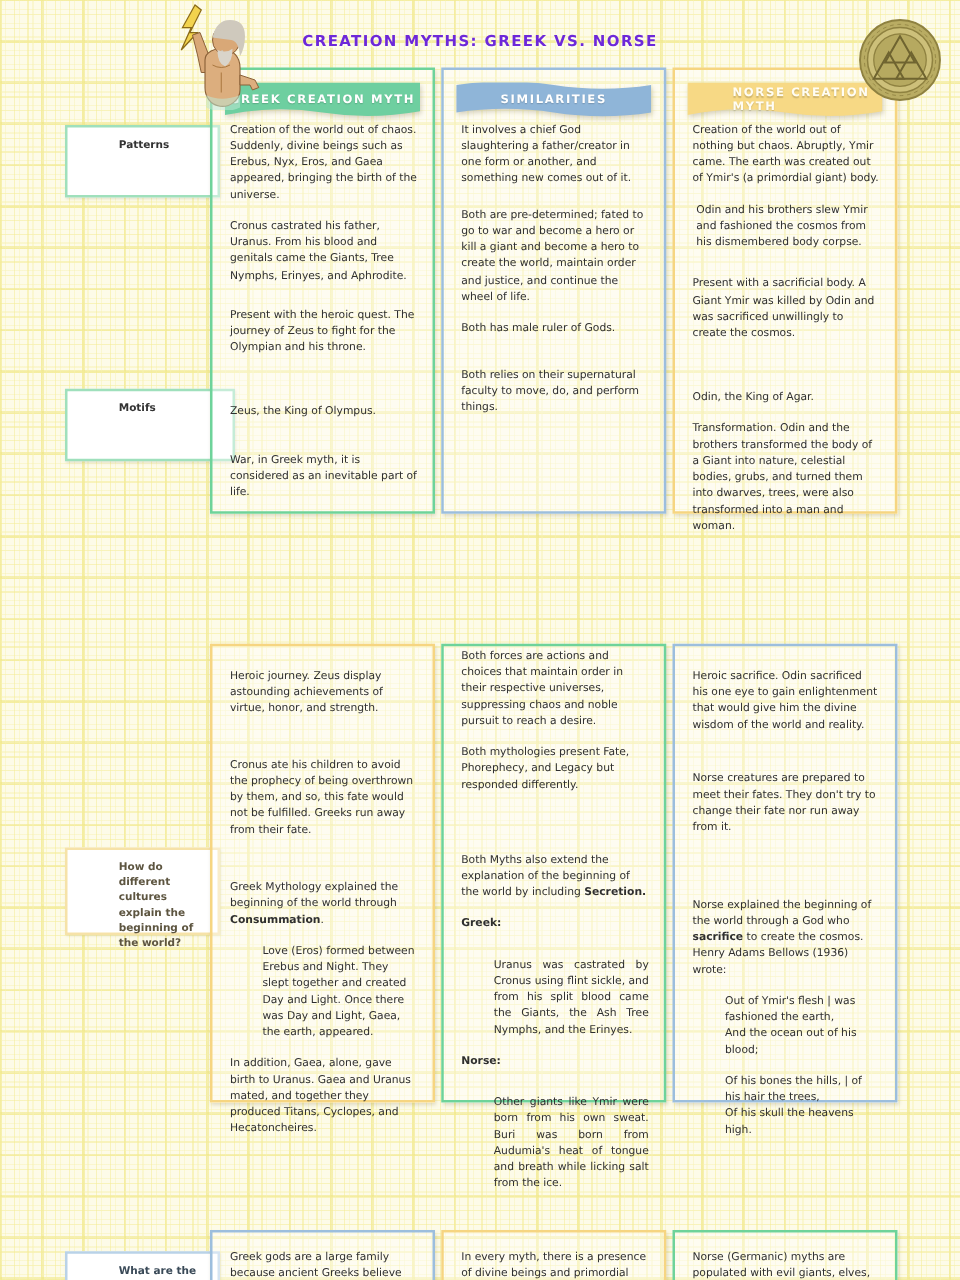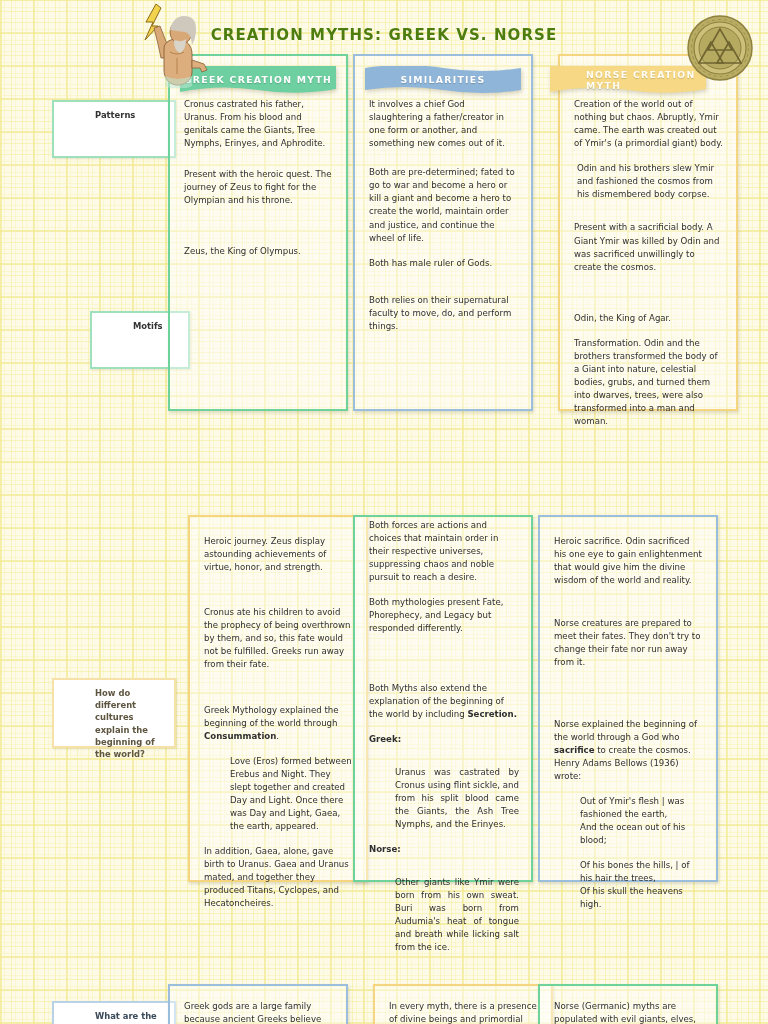--- a/index.html
+++ b/index.html
@@ -39,24 +39,24 @@
     width: 768px;
     height: 1024px;
   }
 
   
   .page-title {
     position: absolute;
     left: 0; right: 0;
     top: 26px;
     text-align: center;
-    font-size: 15px;
+    font-size: 12px;
     font-weight: bold;
     letter-spacing: 1.1px;
-    color: #4d7c0f;
+    color: #6d28d9;
     font-family: "DejaVu Sans", "Liberation Sans", sans-serif;
     text-shadow: 0 1px 0 rgba(255,255,255,0.6);
   }
 
   
   .zeus {
     position: absolute;
     left: 134px;
     top: 0px;
     width: 76px;
@@ -76,21 +76,21 @@
 
   
   .card {
     position: absolute;
     background: rgba(255,255,254,0.40);
     border: 2px solid #bdbdbd;
     box-shadow: 1px 2px 3px rgba(120,110,70,0.22);
   }
   .card.green  { border-color: #6ed39a; }
   .card.blue   { border-color: #9cbedd; }
-  .card.yellow { border-color: #f6d581; margin-left: 20px; }
+  .card.yellow { border-color: #f6d581; }
 
   .card-body {
     padding: 10px 12px 10px 14px;
     font-size: 8.6px;
     line-height: 1.52;
     color: #2f2f2f;
   }
   .card-body p { margin: 0 0 12px 0; }
   .card-body p:last-child { margin-bottom: 0; }
   .card-body p.tight { margin-bottom: 8px; }
@@ -218,35 +218,37 @@
   <div class="numlabel green" style="left:52px; top:100px; width:124px; height:58px;">
     <div class="tag">
       <svg class="pin" viewBox="0 0 31 44" aria-hidden="true">
           <polygon points="0,0 31,0 31,29 15.5,44 0,29" fill="#6ed39a"></polygon>
         </svg>
       <span>1</span>
     </div>
     <div class="lbl-text">Patterns</div>
   </div>
 
-  <div class="numlabel green" style="left:52px; top:311px; width:100px; height:58px;margin-left:38px;">
+  <div class="numlabel green" style="left:52px; top:311px; width:136px; height:58px;">
     <div class="tag">
       <svg class="pin" viewBox="0 0 31 44" aria-hidden="true">
           <polygon points="0,0 31,0 31,29 15.5,44 0,29" fill="#6ed39a"></polygon>
         </svg>
       <span>2</span>
     </div>
     <div class="lbl-text">Motifs</div>
   </div>
 
   <div class="card green row1" style="left:168px; top:54px; width:180px; height:357px;">
     <div class="card-body">
+      <p>Creation of the world out of chaos. Suddenly, divine beings such as Erebus, Nyx, Eros, and Gaea appeared, bringing the birth of the universe.</p>
       <p>Cronus castrated his father, Uranus. From his blood and genitals came the Giants, Tree Nymphs, Erinyes, and Aphrodite.</p>
       <p style="margin-top:18px;">Present with the heroic quest. The journey of Zeus to fight for the Olympian and his throne.</p>
       <p style="margin-top:38px;">Zeus, the King of Olympus.</p>
+      <p style="margin-top:26px;">War, in Greek myth, it is considered as an inevitable part of life.</p>
     </div>
   </div>
 
   <div class="card blue row1" style="left:353px; top:54px; width:180px; height:357px;">
     <div class="card-body">
       <p>It involves a chief God slaughtering a father/creator in one form or another, and something new comes out of it.</p>
       <p style="margin-top:16px;">Both are pre-determined; fated to go to war and become a hero or kill a giant and become a hero to create the world, maintain order and justice, and continue the wheel of life.</p>
       <p>Both has male ruler of Gods.</p>
       <p style="margin-top:24px;">Both relies on their supernatural faculty to move, do, and perform things.</p>
     </div>

